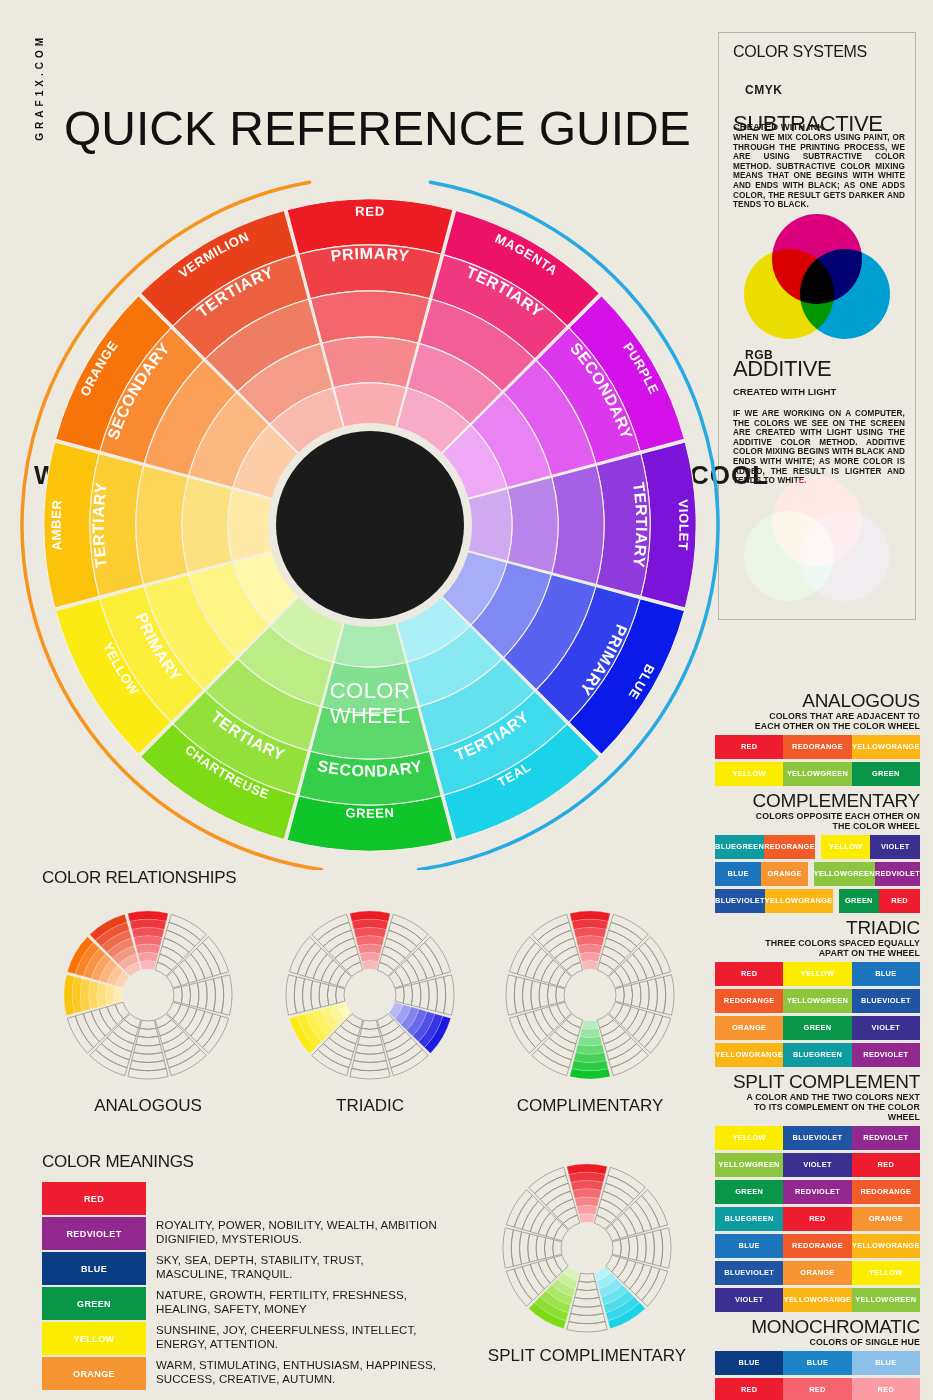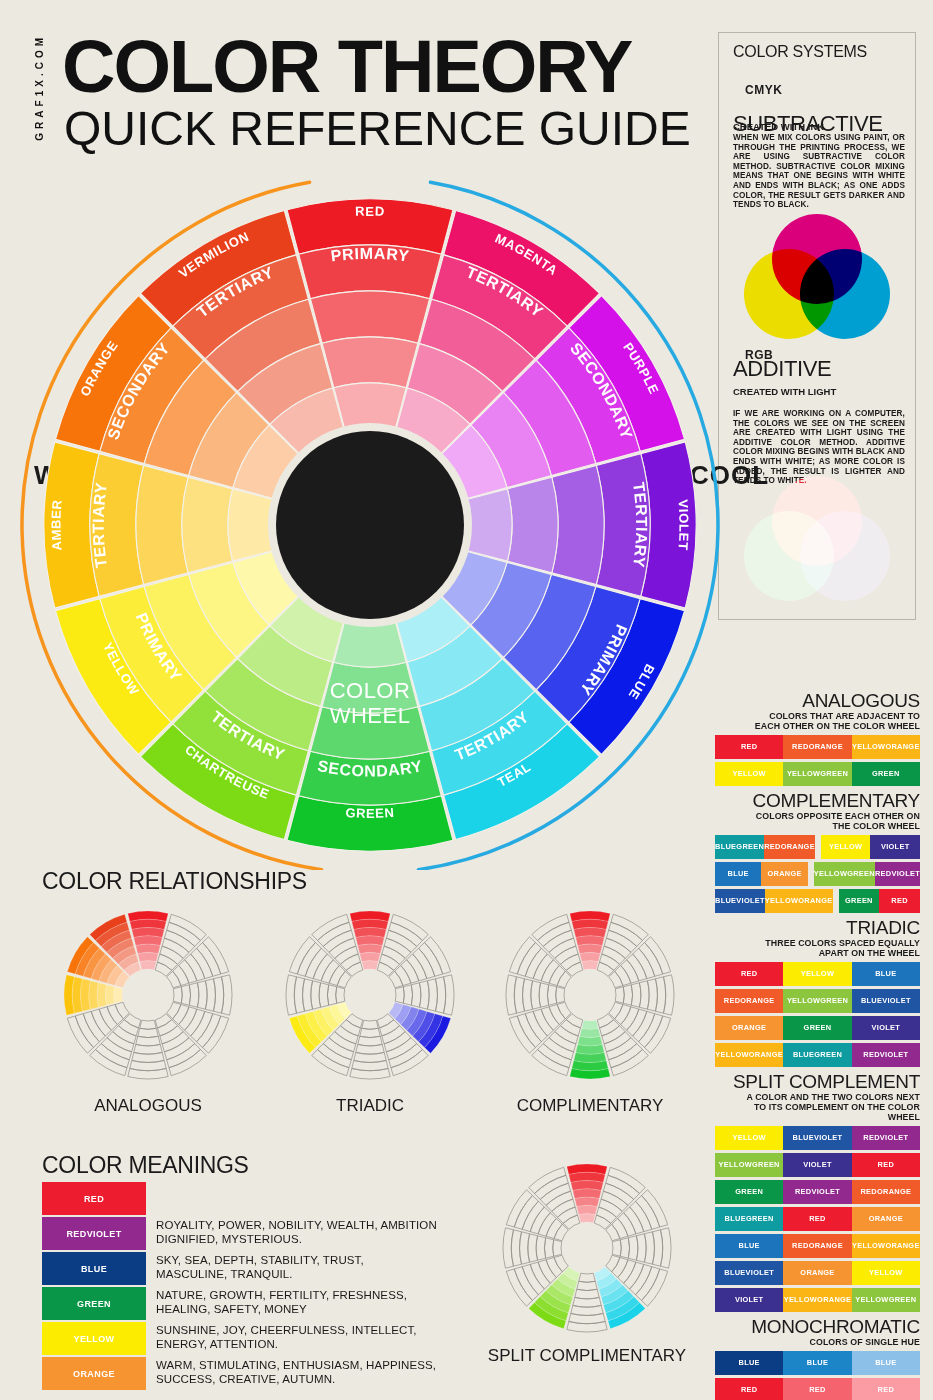--- a/index.html
+++ b/index.html
@@ -49,21 +49,21 @@
   .wc-label{position:absolute;font-size:26px;font-weight:bold;letter-spacing:1px;line-height:27px;text-align:center;width:30px;}
 
   
   #wheel-wrap{left:20px;top:180px;width:700px;height:690px;}
   #wheel-center-label{
     position:absolute;text-align:center;color:#fff;font-weight:normal;
     font-size:22px;line-height:25px;letter-spacing:0.5px;
   }
 
   
-  .sec-title{position:absolute;font-size:23px;letter-spacing:-0.3px;color:#1a1a1a;}
+  .sec-title{position:absolute;font-size:17px;letter-spacing:-0.3px;color:#1a1a1a;}
 
   
   .rel-wheel{position:absolute;width:180px;height:180px;}
   .rel-caption{position:absolute;width:220px;text-align:center;font-size:17px;letter-spacing:0px;}
 
   
   #meanings-list{position:absolute;left:42px;top:1182px;width:450px;}
   .meaning-row{display:flex;align-items:flex-start;margin-bottom:2px;}
   .meaning-chip{
     width:104px;height:33px;display:flex;align-items:center;justify-content:center;
@@ -89,21 +89,20 @@
   }
   .pair{display:flex;flex:1;}
   .pair .sw{flex:1;}
   .scheme-row > .sw{flex:1;}
 </style>
 </head>
 <body>
 
 <div class="abs" id="header">
   <div id="brand-vertical">GRAF1X.COM</div>
-  <div id="title-main">COLOR THEORY</div>
   <div id="title-sub">QUICK REFERENCE GUIDE</div>
 </div>
 
 <div class="abs" id="systems-panel">
   <div id="systems-title">COLOR SYSTEMS</div>
 
   <div class="sys-abbr" style="left:26px;top:50px;">CMYK</div>
   <div class="sys-name" style="left:14px;top:62px;margin-top:16px;">SUBTRACTIVE</div>
   <div class="sys-created" style="left:14px;top:88px;">CREATED WITH INK</div>
   <div class="sys-body" style="left:14px;top:100px;">WHEN WE MIX COLORS USING PAINT, OR THROUGH THE PRINTING PROCESS, WE ARE USING SUBTRACTIVE COLOR METHOD. SUBTRACTIVE COLOR MIXING MEANS THAT ONE BEGINS WITH WHITE AND ENDS WITH BLACK; AS ONE ADDS COLOR, THE RESULT GETS DARKER AND TENDS TO BLACK.</div>

